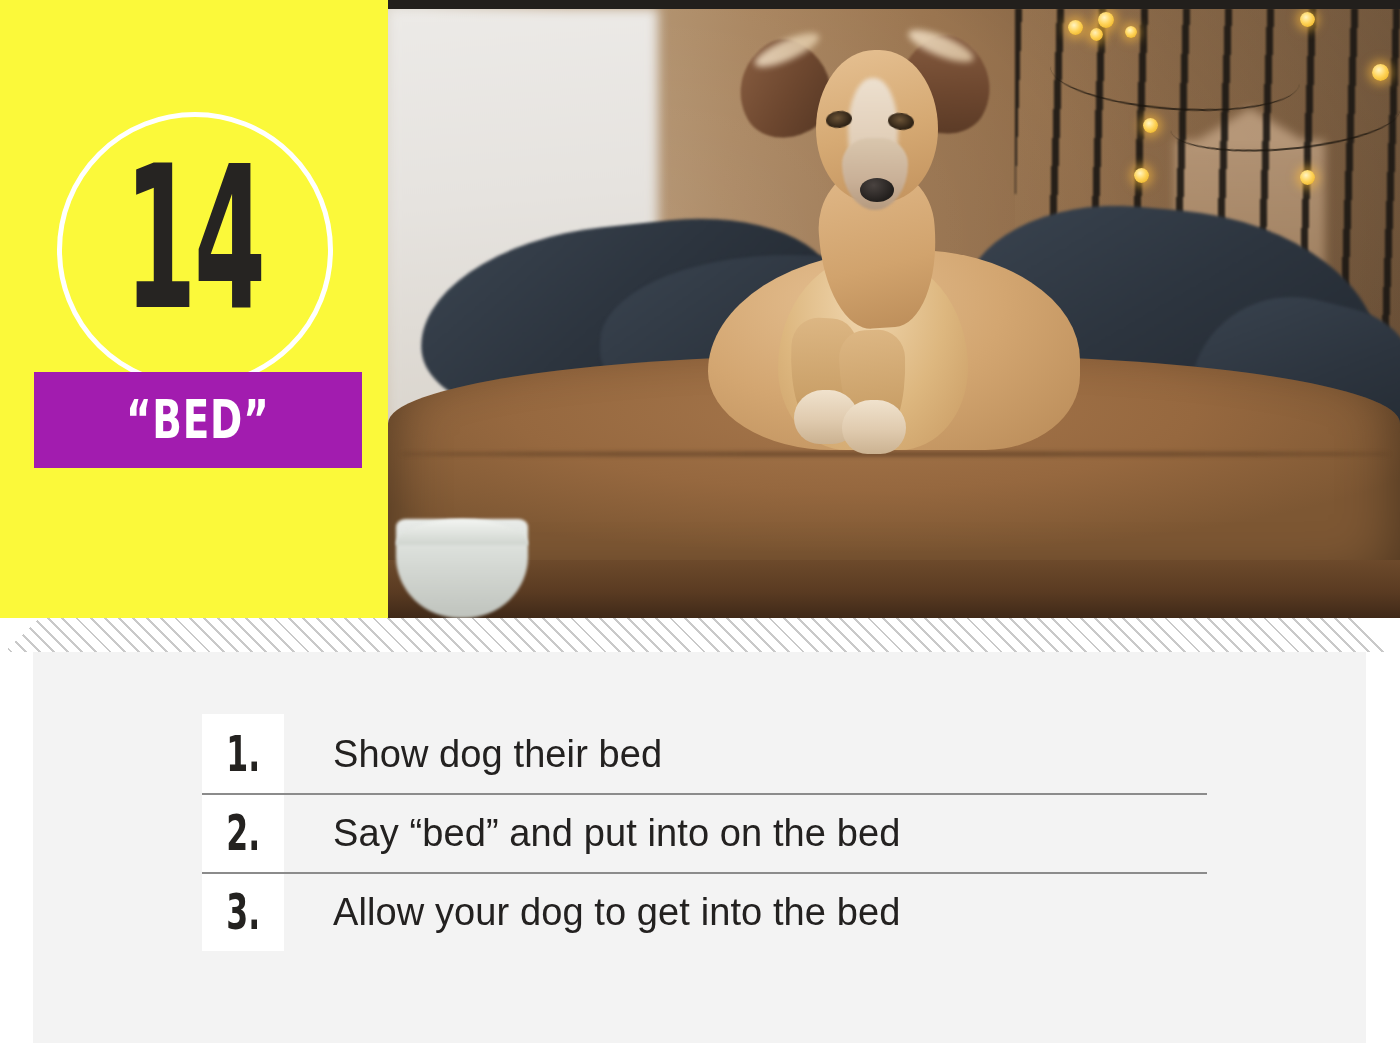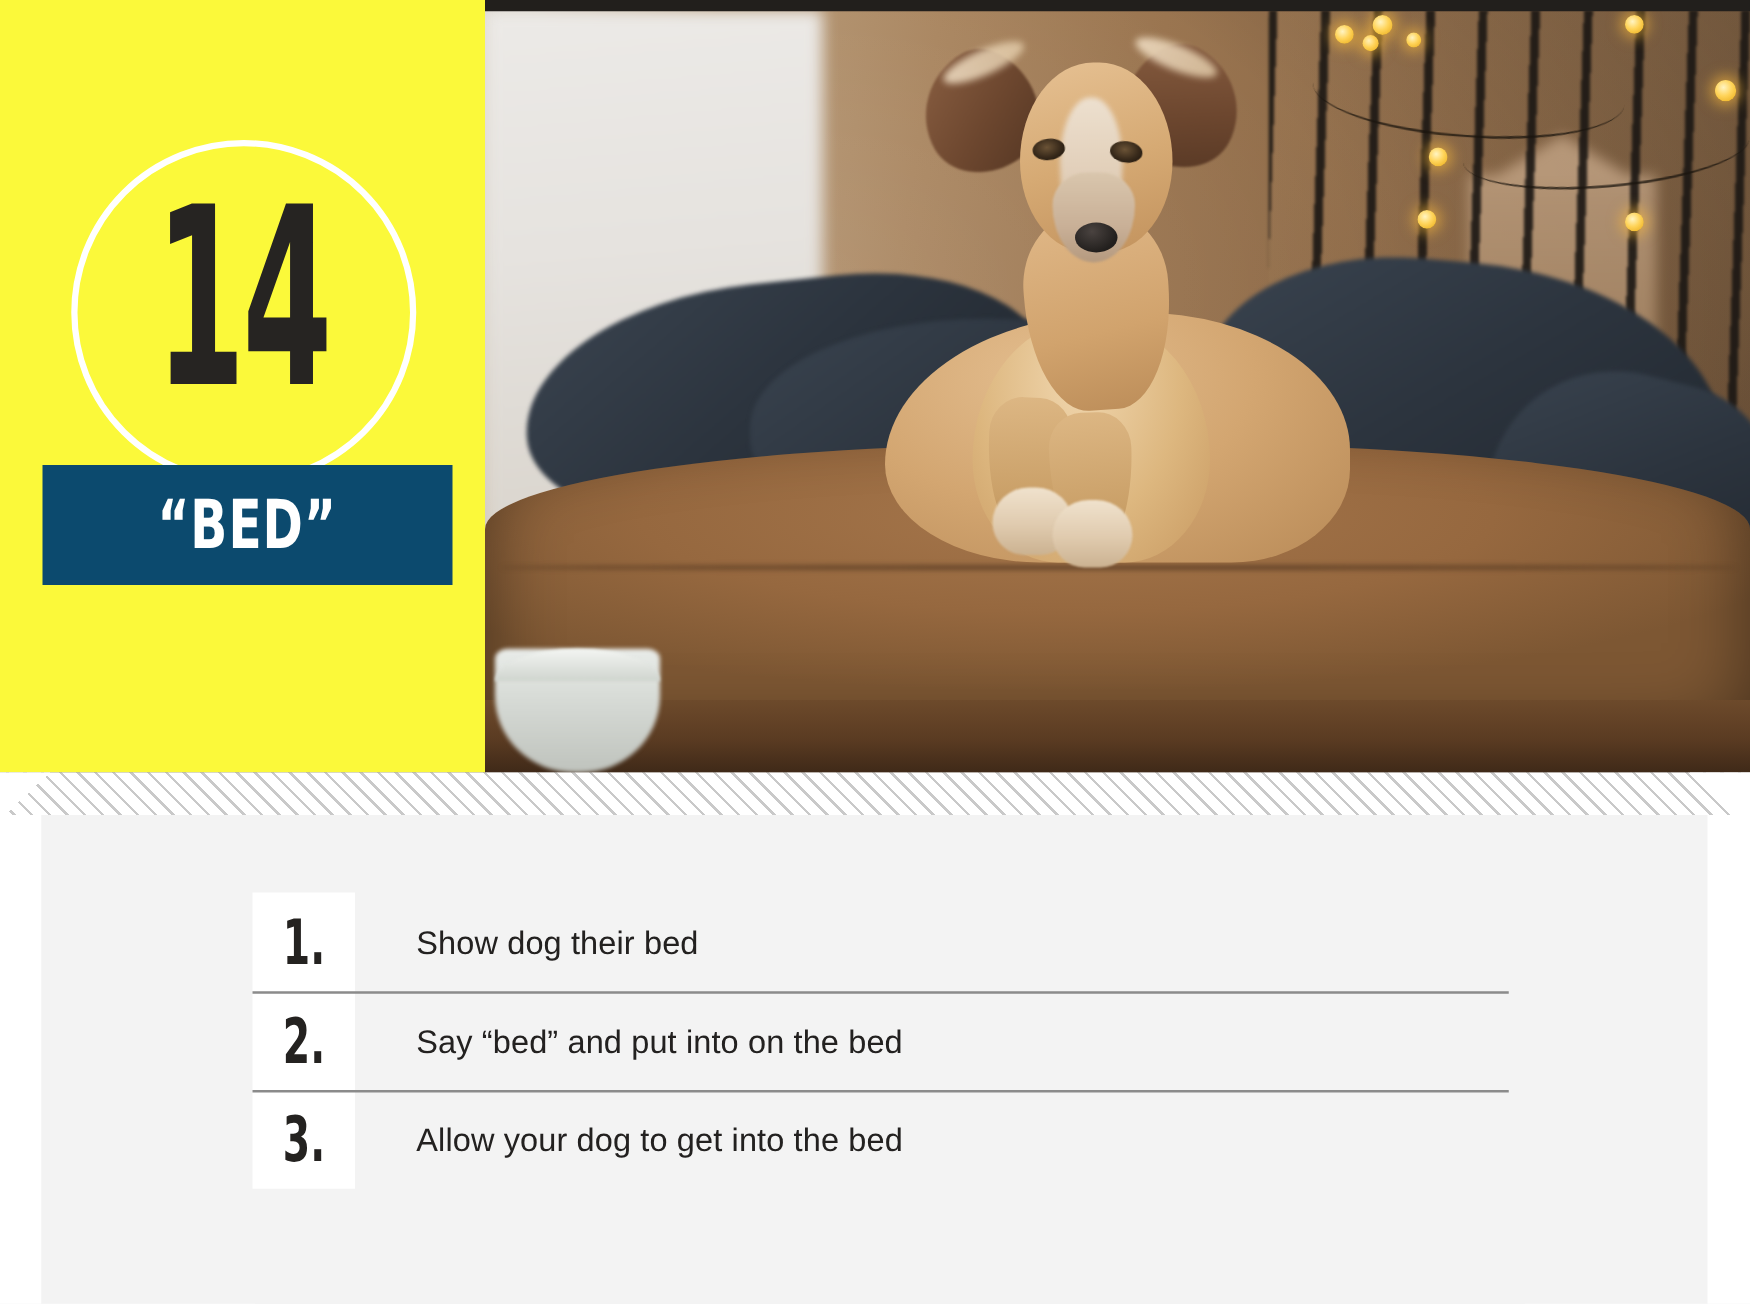--- a/index.html
+++ b/index.html
@@ -262,21 +262,21 @@
     font-size:198px; line-height:198px;
     font-weight:700; letter-spacing:-4px;
     color:#262422;
     transform:scaleX(.58);
     transform-origin:50% 50%;
   }
   .badge-bar {
     position:absolute;
     left:34px; top:372px;
     width:328px; height:96px;
-    background:#0c4a6e;
+    background:#a21caf;
     display:flex; align-items:center; justify-content:center;
   }
   .badge-bar-label {
     font-family:"Liberation Sans Narrow","DejaVu Sans Condensed","Liberation Sans", sans-serif;
     font-size:54px; line-height:54px;
     font-weight:700; letter-spacing:1px;
     color:#ffffff;
     transform:scaleX(.80);
   }
 
@@ -328,21 +328,21 @@
     transform:scaleX(.70);
     letter-spacing:0px;
   }
   .step-text-cell {
     flex:1 1 auto;
     display:flex; align-items:center;
     padding-left:49px;
   }
   .step-text {
     font-family:"Liberation Sans", sans-serif;
-    font-size:26px; line-height:36px;
+    font-size:38px; line-height:36px;
     color:#232120; font-weight:400;
     letter-spacing:.1px;
   }
   .step-divider {
     position:absolute; left:0; top:0;
     width:1005px; height:2px;
     background:#8b8b8b;
   }
 
   

